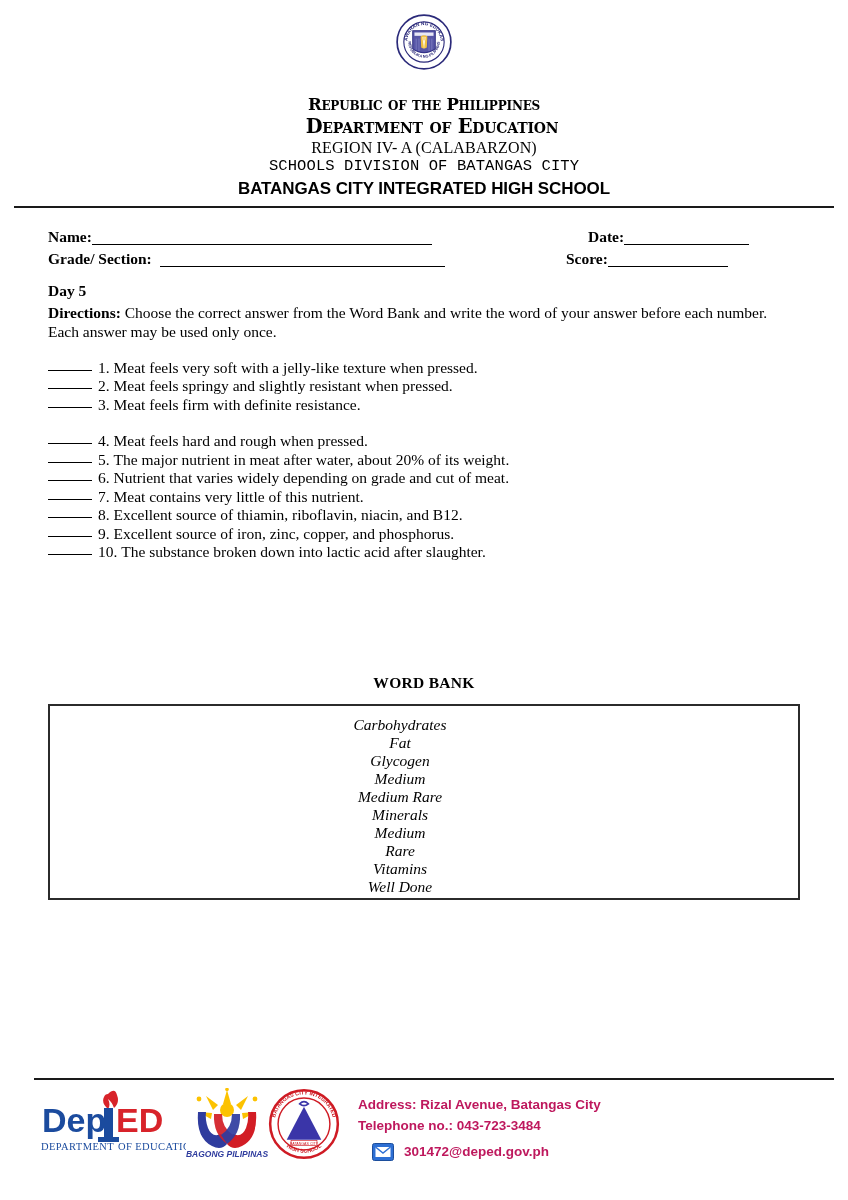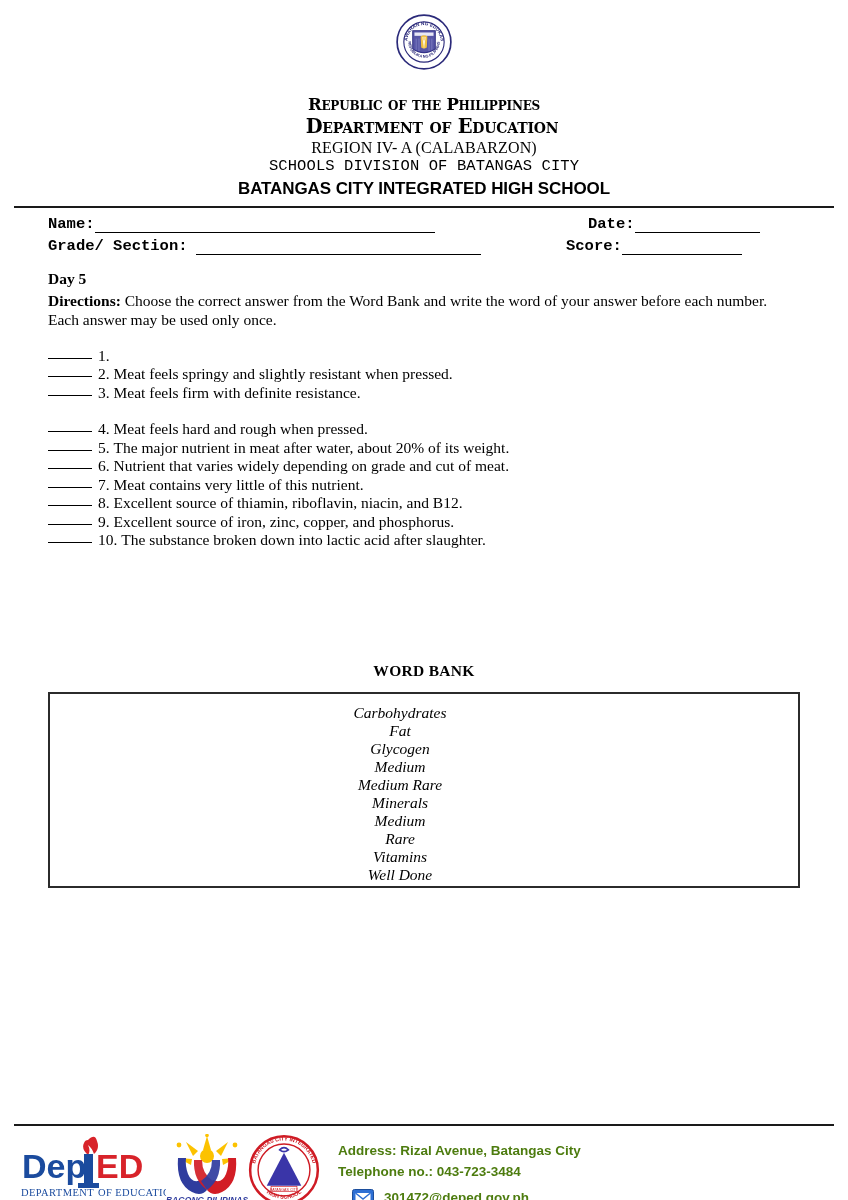--- a/index.html
+++ b/index.html
@@ -71,23 +71,23 @@
 
   .hdr-rule {
     border: none;
     border-top: 2.5px solid #1a1a1a;
     margin: 6px 14px 0 14px;
   }
 
   
   .info-block {
     position: relative;
-    margin-top: 6px;
+    margin-top: 18px;
     height: 48px;
-    font-family: Liberation Mono, monospace;
+    font-family: Liberation Serif, serif;
   }
   .field-row {
     position: absolute;
     display: flex;
     align-items: flex-end;
     white-space: nowrap;
   }
   .field-label {
     font-weight: bold;
     font-size: 15.5px;
@@ -168,41 +168,42 @@
     padding-right: 48px;
   }
   .wb-word { display: block; font-style: italic; }
 
   
   .footer {
     position: absolute;
     left: 0;
     right: 0;
     bottom: 0;
-    height: 76px;
+    height: 122px;
+    padding-left: 20px;
   }
   .footer-rule {
     border: none;
     border-top: 2.5px solid #1a1a1a;
     margin: 0 14px;
   }
   .footer-inner {
     display: flex;
     align-items: flex-start;
     padding: 8px 0 0 18px;
   }
   .logo-cell { flex: 0 0 auto; }
   .footer-text {
     margin-left: 18px;
     padding-top: 6px;
     font-family: "Liberation Sans", sans-serif;
     font-weight: bold;
     font-size: 13.5px;
     line-height: 21px;
-    color: #4d7c0f;
+    color: #be185d;
   }
   .email-row {
     display: flex;
     align-items: center;
     margin-top: 5px;
     margin-left: 14px;
   }
   .email-icon { margin-right: 10px; display: block; }
 </style>
 </head>
@@ -271,20 +272,21 @@
   <div class="directions">
     <span class="dir-word">Directions:</span><span> Choose the correct answer from the Word Bank and write the word of your answer before each number. Each answer may be used only once.</span>
   </div>
 
   <div class="items">
     <div id="group1">
         <div class="qitem">
           <span class="qblank"></span>
           <span>1.</span>
           <span>&nbsp;</span>
+          <span>Meat feels very soft with a jelly-like texture when pressed.</span>
         </div>
         <div class="qitem">
           <span class="qblank"></span>
           <span>2.</span>
           <span>&nbsp;</span>
           <span>Meat feels springy and slightly resistant when pressed.</span>
         </div>
         <div class="qitem">
           <span class="qblank"></span>
           <span>3.</span>

